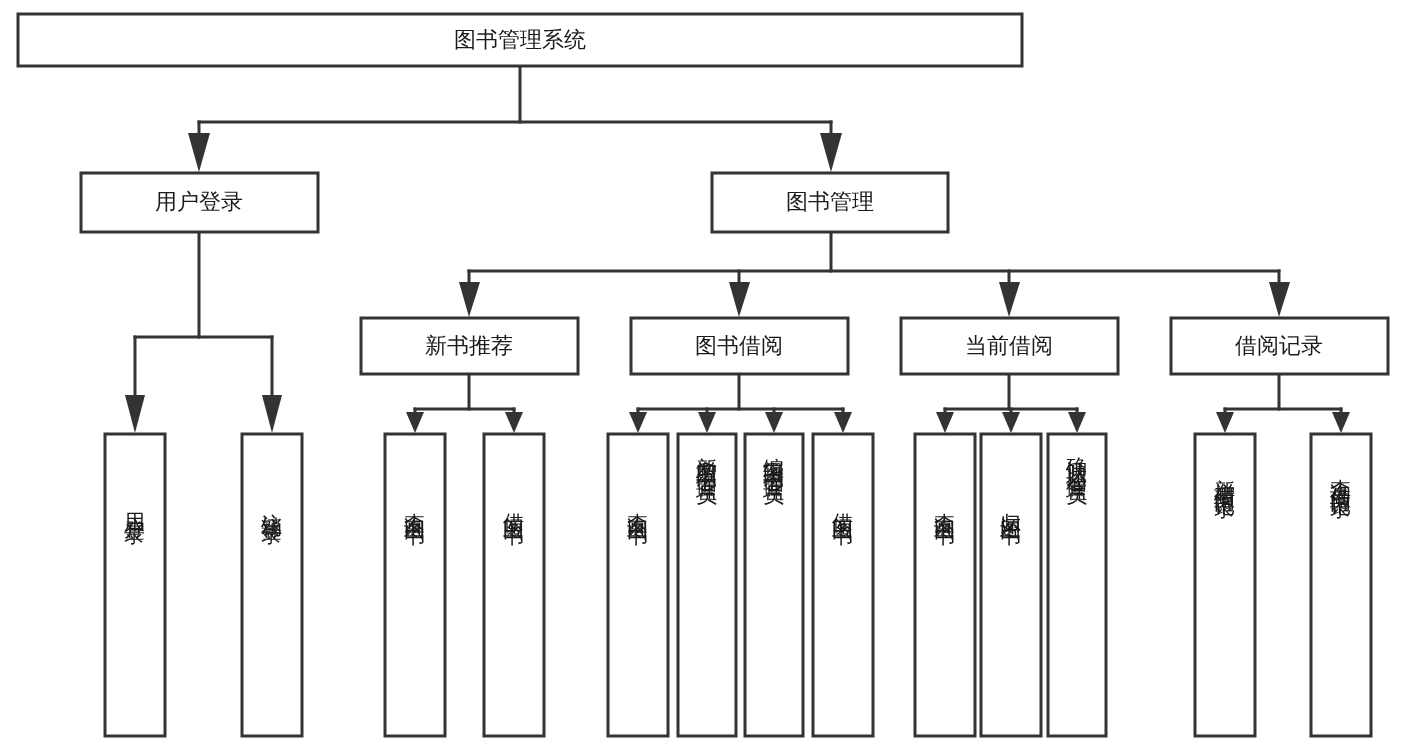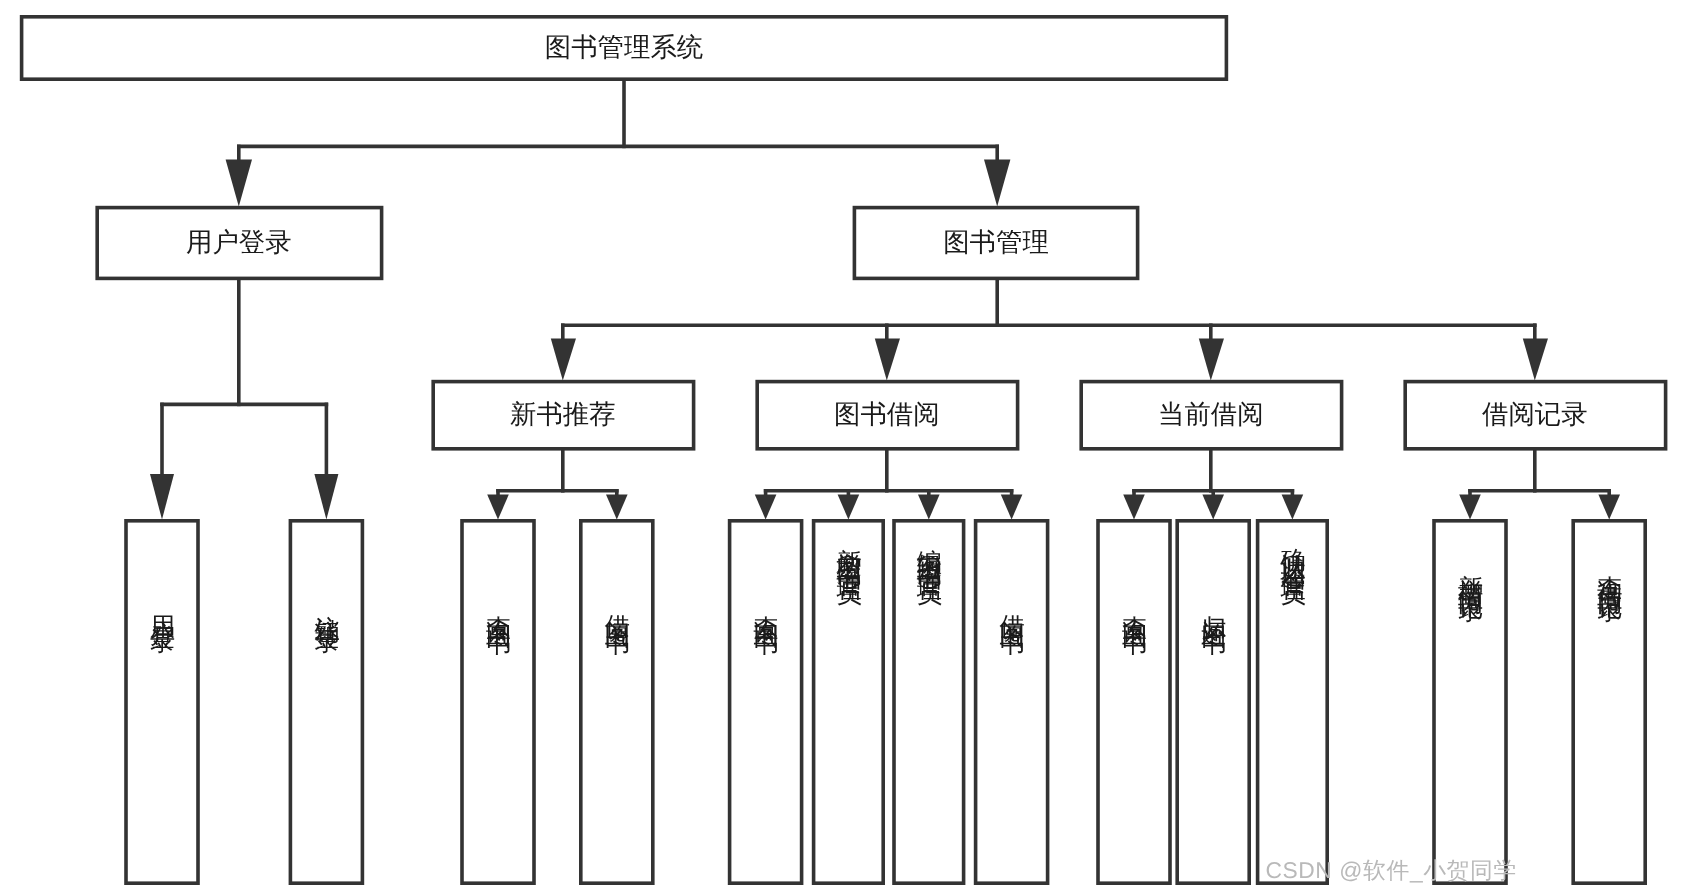--- a/index.html
+++ b/index.html
@@ -244,14 +244,13 @@
   <div class="leaf-label-wrap" style="left:1048px; top:440px; width:58px; height:296px;">
     <span class="leaf-label">确认归还（管理员）</span>
   </div>
   <div class="leaf-label-wrap" style="left:1195px; top:462px; width:60px; height:274px;">
     <span class="leaf-label">新增借阅记录</span>
   </div>
   <div class="leaf-label-wrap" style="left:1311px; top:462px; width:60px; height:274px;">
     <span class="leaf-label">查询借阅记录</span>
   </div>
 
-  <div class="watermark">CSDN @软件_小贺同学</div>
 </div>
 
 </body></html>

